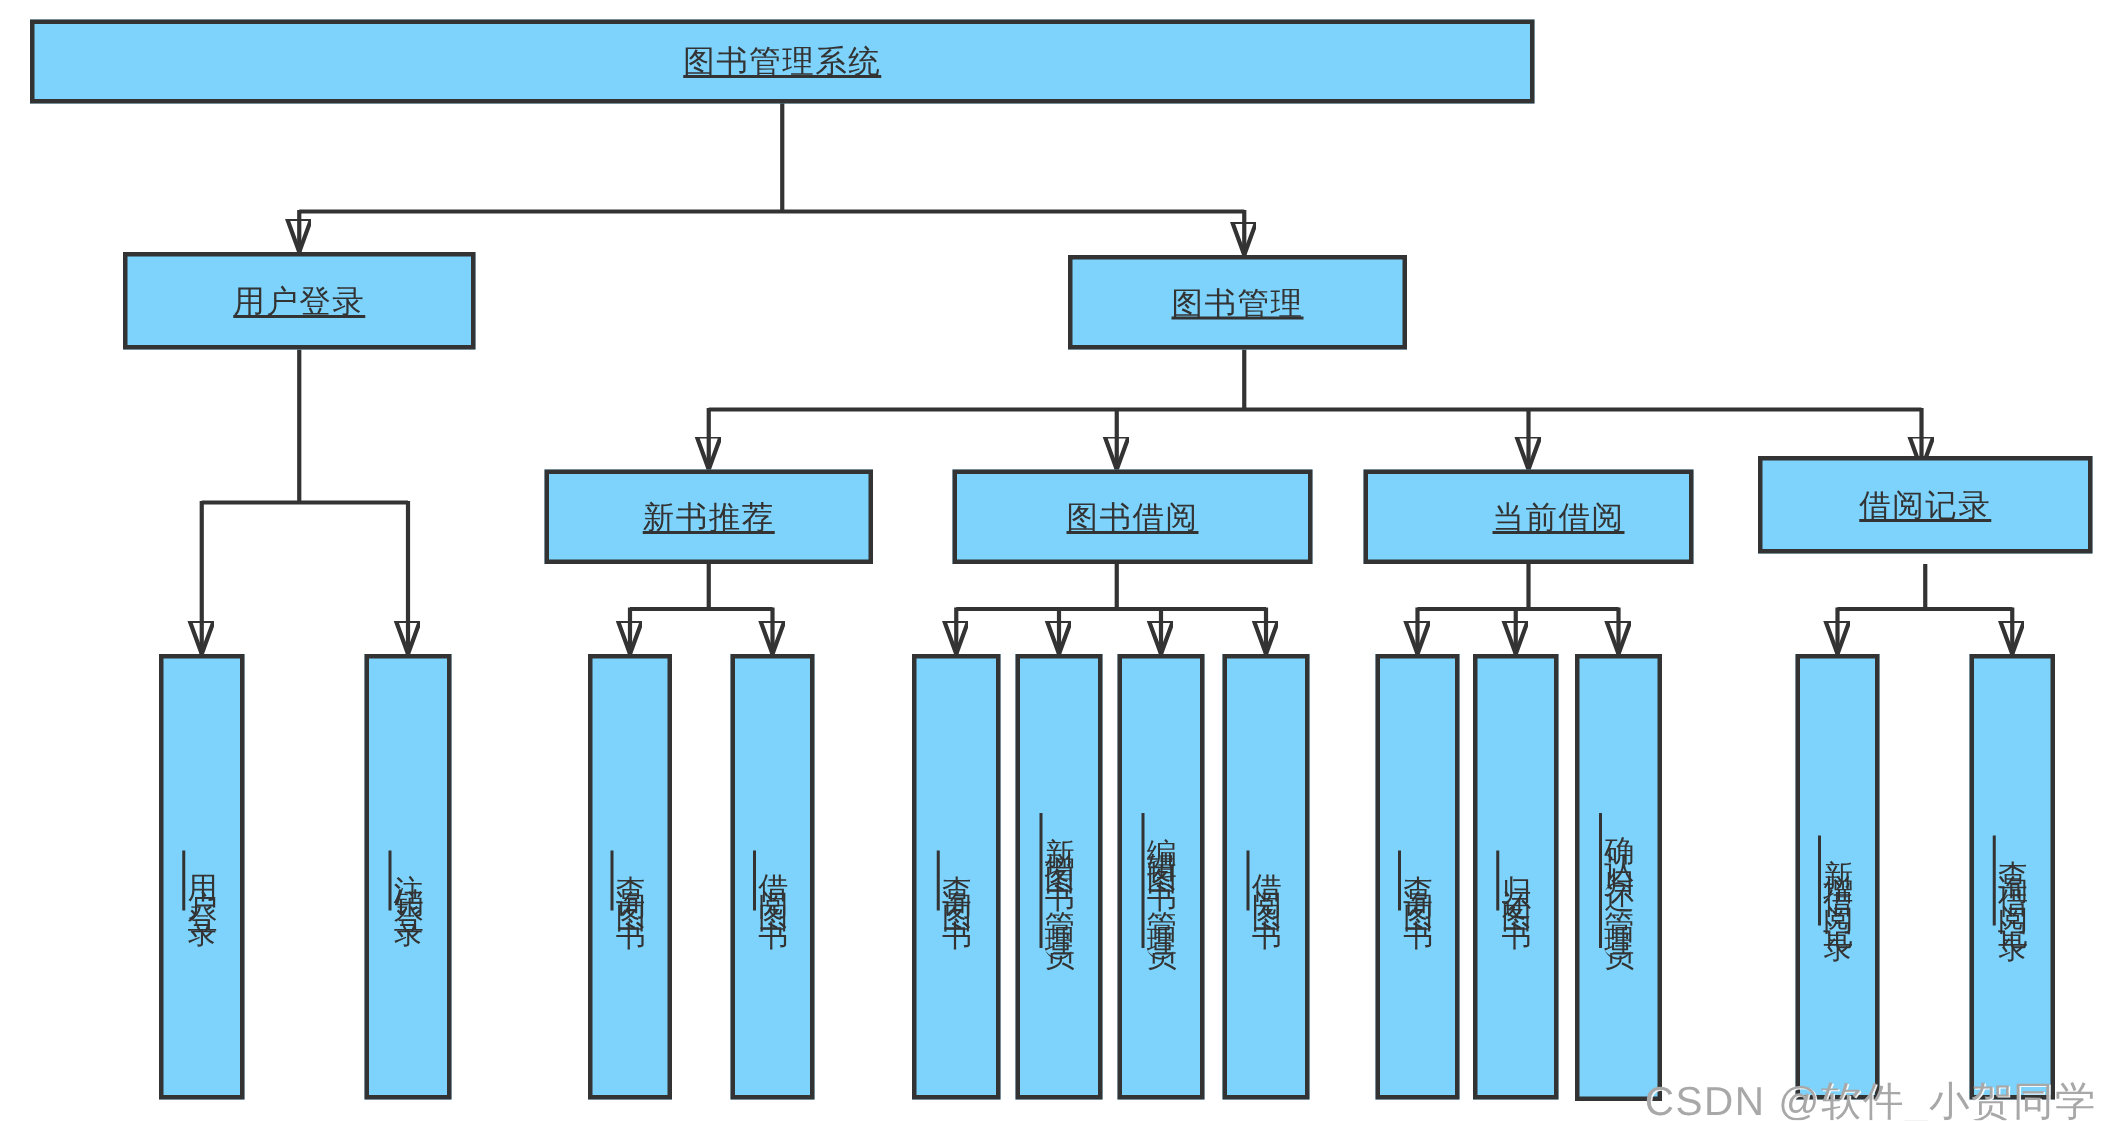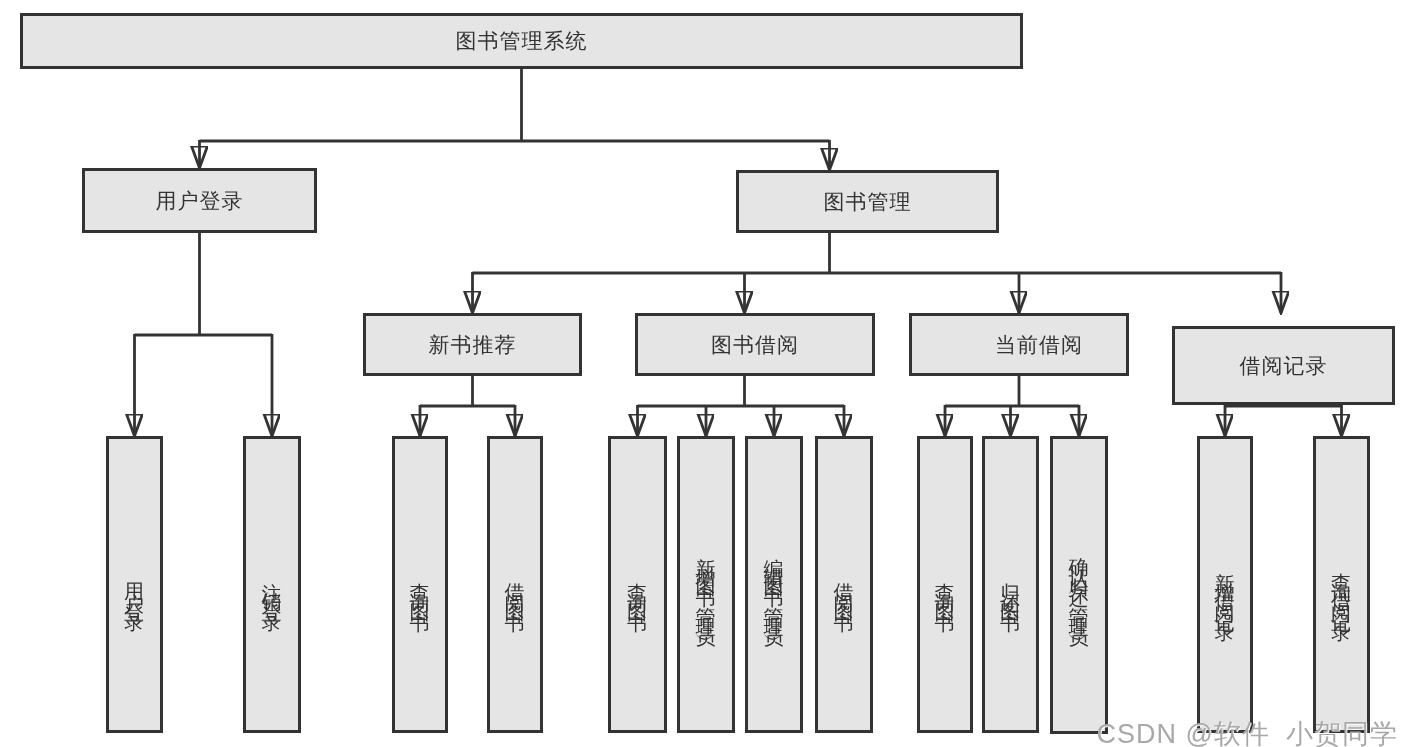--- a/index.html
+++ b/index.html
@@ -15,26 +15,27 @@
     background:var(--bg);
     font-family:"Liberation Sans","DejaVu Sans",sans-serif;
     overflow:hidden;
   }
   .connectors{position:absolute;left:0;top:0;width:1405px;height:747px;}
   .connectors path,.connectors line{stroke:var(--line);stroke-width:2.8;fill:none;}
   .node{
     position:absolute;
     box-sizing:border-box;
     border:3px solid var(--line);
-    background:#e5e5e5;
+    background:#7dd3fc;
     display:flex;align-items:center;justify-content:center;
     color:var(--text);
     font-size:21px;
     letter-spacing:1px;
     text-align:center;
+    text-decoration:underline;
   }
   .vnode{
     writing-mode:vertical-rl;
     text-orientation:mixed;
     font-size:20px;
     letter-spacing:10px;
     line-height:1;
     padding-top:4px;
   }
   .watermark{
@@ -89,26 +90,26 @@
     <line x1="1079" y1="405" x2="1079" y2="436" marker-end="url(#arrow)"></line>
 
     <path d="M1283.5 376 V406 M1225 406 H1341.5"></path>
     <line x1="1225" y1="405" x2="1225" y2="436" marker-end="url(#arrow)"></line>
     <line x1="1341.5" y1="405" x2="1341.5" y2="436" marker-end="url(#arrow)"></line>
   </svg>
 
   <div class="node" style="left:20px;top:13px;width:1003px;height:56px;">图书管理系统</div>
 
   <div class="node" style="left:82px;top:168px;width:235px;height:65px;">用户登录</div>
-  <div class="node" style="left:712px;top:170px;width:263px;height:63px;margin-left:24px;">图书管理</div>
+  <div class="node" style="left:712px;top:170px;width:226px;height:63px;">图书管理</div>
 
   <div class="node" style="left:363px;top:313px;width:219px;height:63px;">新书推荐</div>
   <div class="node" style="left:635px;top:313px;width:240px;height:63px;">图书借阅</div>
   <div class="node" style="left:909px;top:313px;width:220px;height:63px;padding-left:40px;">当前借阅</div>
-  <div class="node" style="left:1172px;top:326px;width:223px;height:79px;">借阅记录</div>
+  <div class="node" style="left:1172px;top:304px;width:223px;height:65px;">借阅记录</div>
 
   <div class="node vnode" style="left:106px;top:436px;width:57px;height:297px;">用户登录</div>
   <div class="node vnode" style="left:243px;top:436px;width:58px;height:297px;">注销登录</div>
 
   <div class="node vnode" style="left:392px;top:436px;width:56px;height:297px;">查询图书</div>
   <div class="node vnode" style="left:487px;top:436px;width:56px;height:297px;">借阅图书</div>
 
   <div class="node vnode" style="left:608px;top:436px;width:59px;height:297px;">查询图书</div>
   <div class="node vnode" style="left:677px;top:436px;width:58px;height:297px;">新增图书（管理员）</div>
   <div class="node vnode" style="left:745px;top:436px;width:58px;height:297px;">编辑图书（管理员）</div>

